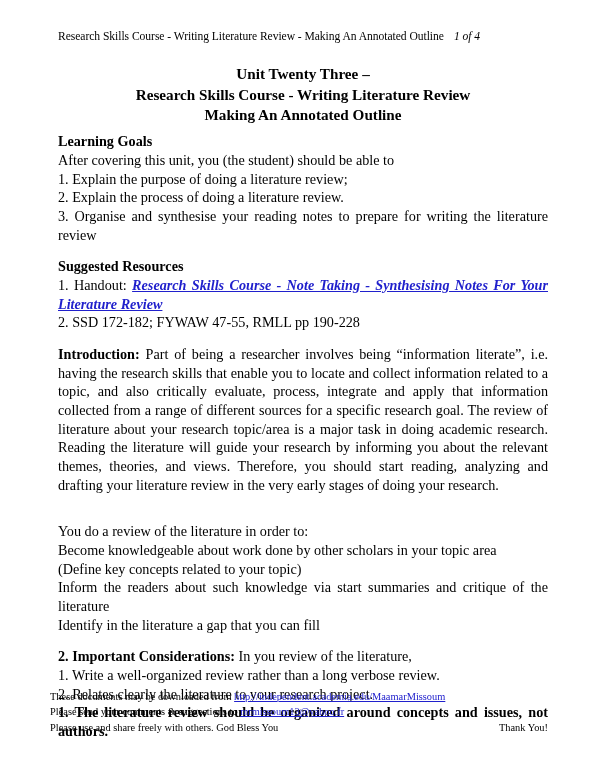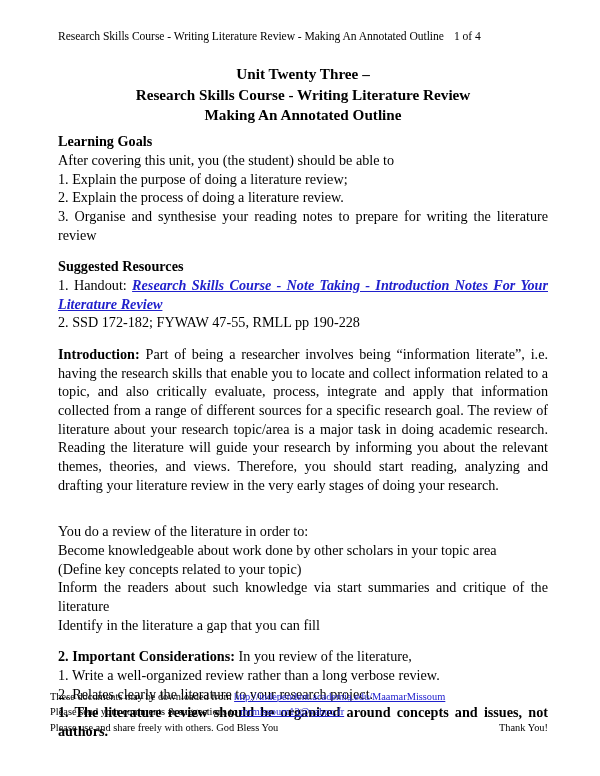--- a/index.html
+++ b/index.html
@@ -26,20 +26,21 @@
   
   .doc-header {
     font-size: 11.6px;
     line-height: 1.25;
     white-space: nowrap;
     margin-bottom: 20px;
     letter-spacing: -0.05px;
   }
   .doc-header .pageno {
     margin-left: 10px;
+    font-style: italic;
   }
 
   
   .title-block {
     text-align: center;
     font-weight: bold;
     font-size: 15.2px;
     line-height: 1.33;
     margin-bottom: 7px;
   }
@@ -127,21 +128,21 @@
 
   <div class="h-bold">Learning Goals</div>
   <p class="ln">After covering this unit, you (the student) should be able to</p>
   <p class="num-item">1. Explain the purpose of doing a literature review;</p>
   <p class="num-item">2. Explain the process of doing a literature review.</p>
   <p class="num-item just">3. Organise and synthesise your reading notes to prepare for writing the literature review</p>
 
   <div class="gap-md"></div>
 
   <div class="h-bold">Suggested Resources</div>
-  <p class="para"><span>1. Handout: </span><span class="link-ital">Research Skills Course - Note Taking - Introduction Notes For Your Literature Review</span></p>
+  <p class="para"><span>1. Handout: </span><span class="link-ital">Research Skills Course - Note Taking - Synthesising Notes For Your Literature Review</span></p>
   <p class="num-item">2. SSD 172-182; FYWAW 47-55, RMLL pp 190-228</p>
 
   <div class="gap-md"></div>
 
   <p class="para"><span class="b">Introduction:</span><span> Part of being a researcher involves being “information literate”, i.e. having the research skills that enable you to locate and collect information related to a topic, and also critically evaluate, process, integrate and apply that information collected from a range of different sources for a specific research goal. The review of literature about your research topic/area is a major task in doing academic research. Reading the literature will guide your research by informing you about the relevant themes, theories, and views. Therefore, you should start reading, analyzing and drafting your literature review in the very early stages of doing your research.</span></p>
 
   <div class="gap-lg"></div>
 
 
   <div class="gap-md"></div>

